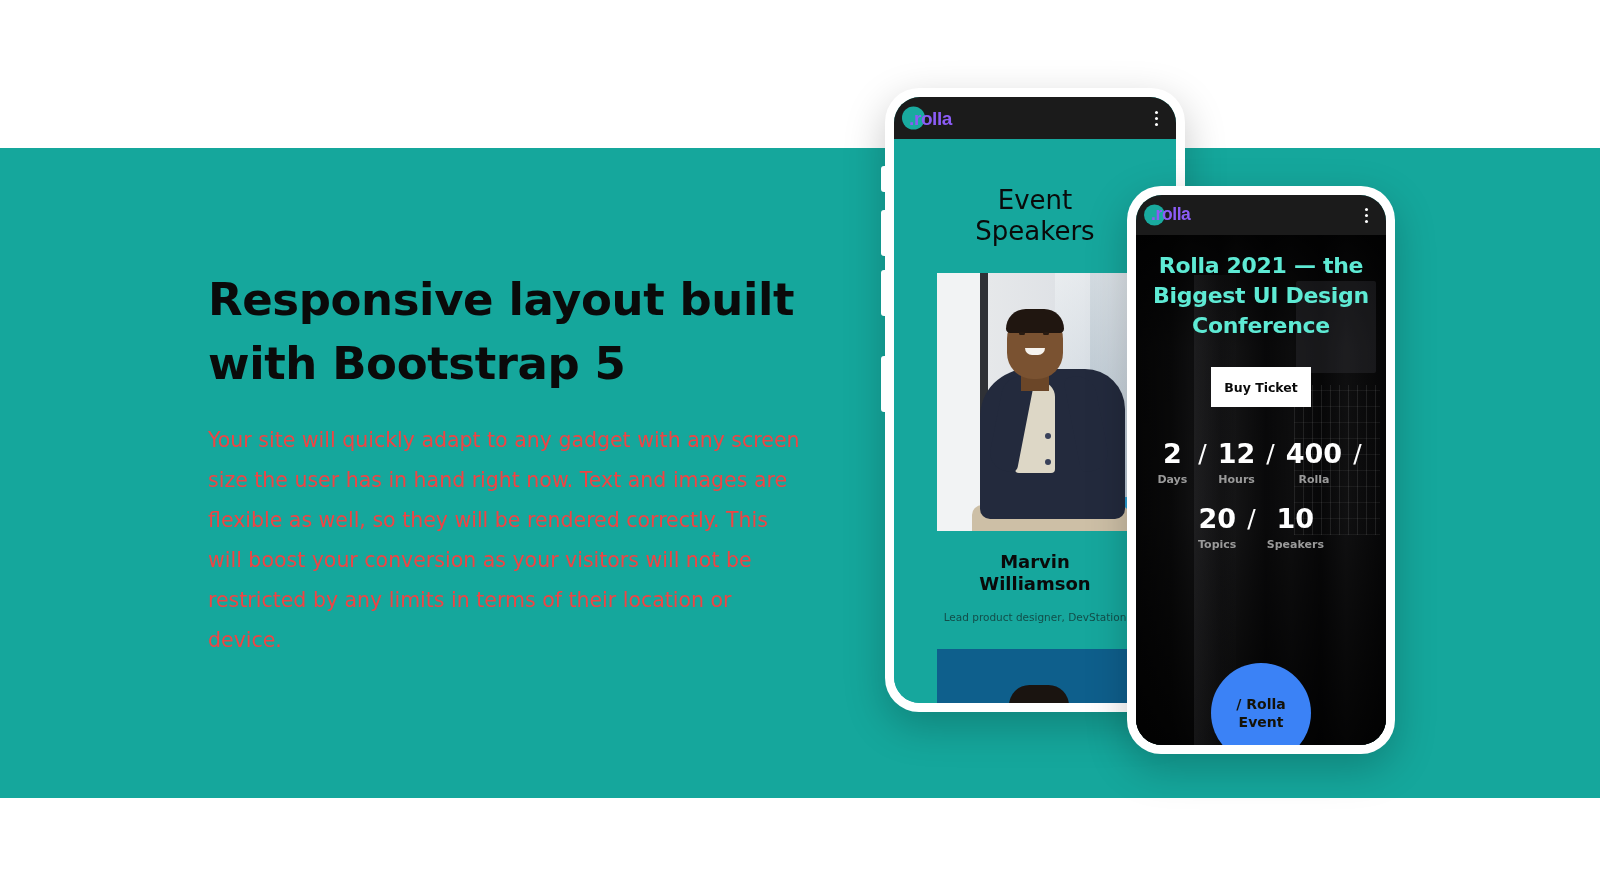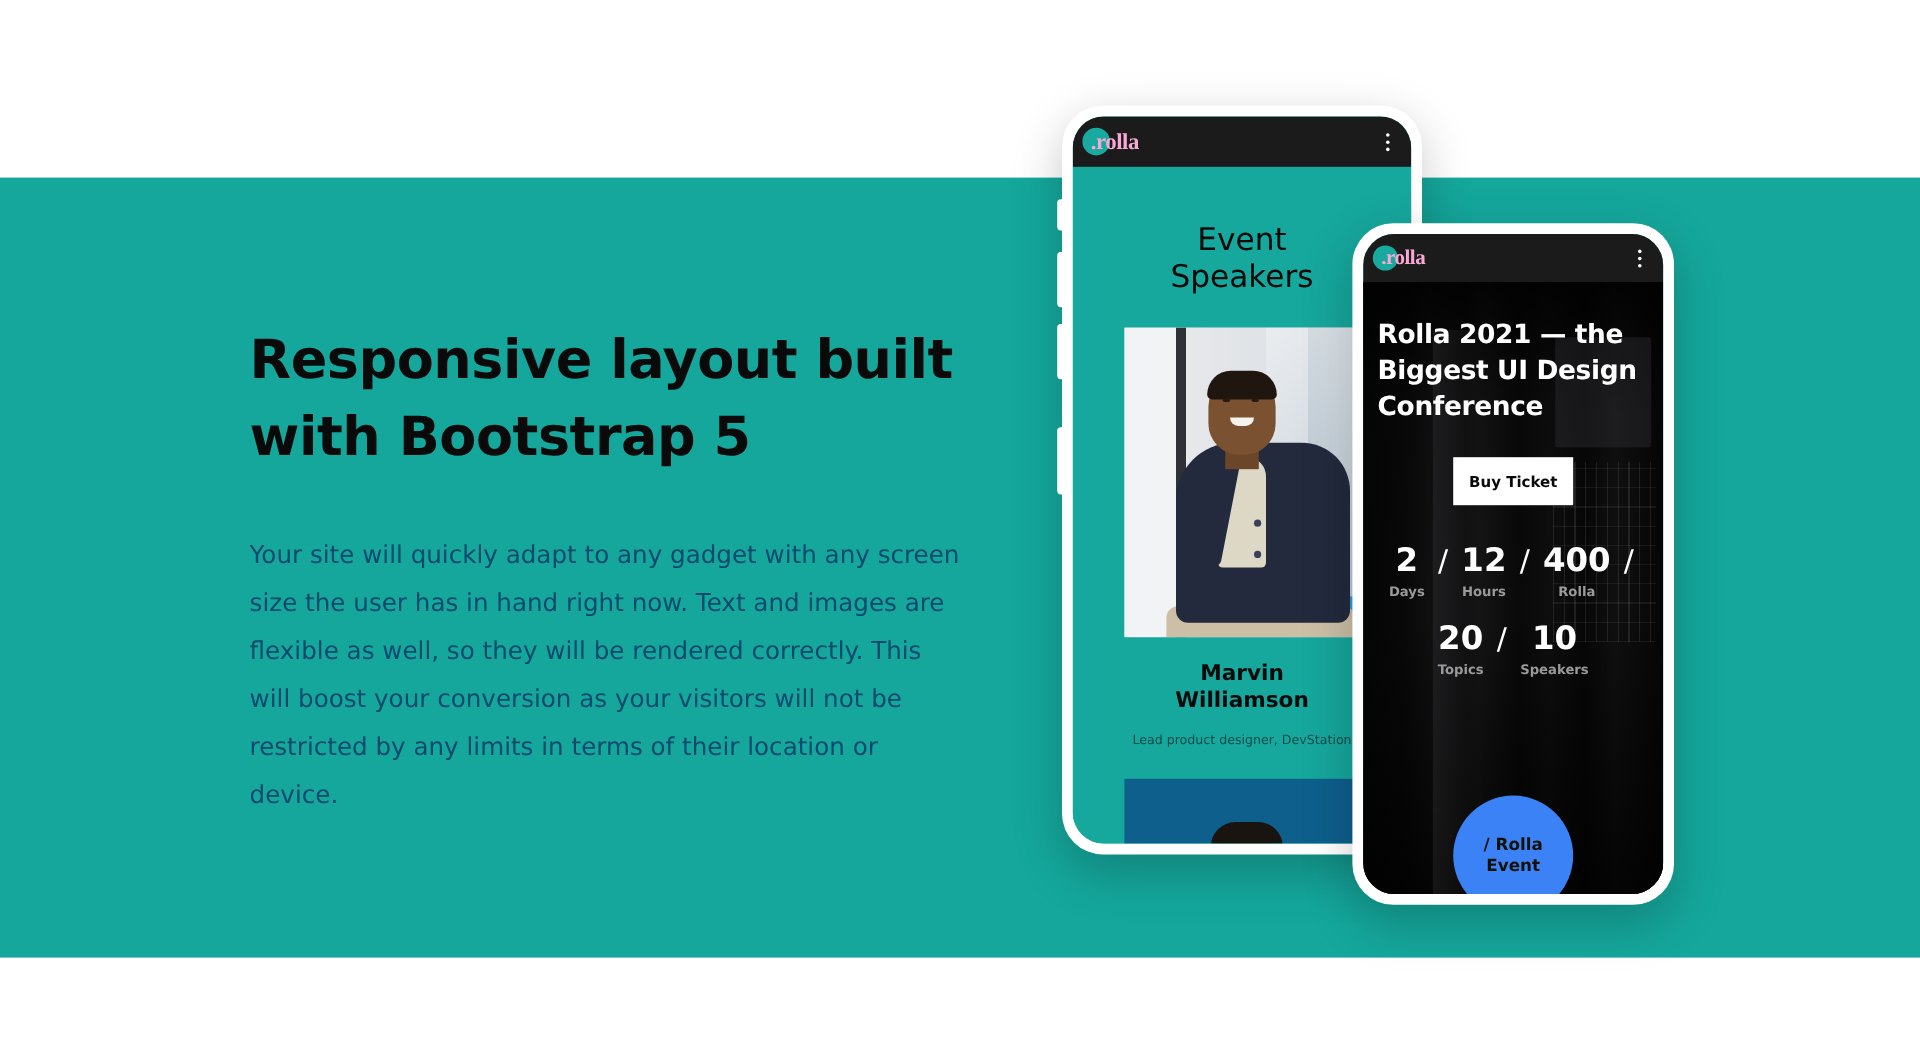--- a/index.html
+++ b/index.html
@@ -40,26 +40,26 @@
   .headline {
     font-family: "DejaVu Sans", sans-serif;
     font-size: 45px;
     line-height: 64px;
     font-weight: 700;
     letter-spacing: -0.4px;
     color: #0a0a0a;
     white-space: pre-line;
   }
   .body-copy {
-    margin-top: 46px;
+    margin-top: 24px;
     font-family: "DejaVu Sans", sans-serif;
     font-size: 20.5px;
     line-height: 40px;
     font-weight: 400;
-    color: #0c4a6e;
+    color: #ef4444;
     width: 600px;
   }
 
   
   .phone {
     position: absolute;
     background: #ffffff;
     border-radius: 34px;
     box-shadow: 0 14px 42px rgba(0,0,0,0.22);
     padding: 9px;
@@ -109,24 +109,24 @@
     justify-content: space-between;
     padding: 0 14px 0 13px;
     position: relative;
     z-index: 3;
   }
   #phone2 .appbar { height: 40px; }
 
   .logo {
     position: relative;
     display: inline-block;
-    font-family: Liberation Serif, serif;
+    font-family: Liberation Sans, sans-serif;
     font-size: 19px;
     font-weight: 700;
-    color: #f9a8d4;
+    color: #8b5cf6;
     letter-spacing: -0.4px;
     line-height: 1;
     padding-left: 2px;
   }
   .logo .dot-circle {
     position: absolute;
     left: -5px;
     top: 50%;
     transform: translateY(-50%);
     width: 23px;
@@ -363,28 +363,28 @@
   }
   .p2-pillar {
     position: absolute;
     left: 58px; top: 40px; bottom: 0;
     width: 42px;
     background: linear-gradient(90deg, rgba(90,90,95,.20), rgba(40,40,44,.05));
   }
 
   .p2-title {
     position: relative;
-    margin: 30px 12px 0 12px;
-    text-align: left;
+    margin: 16px 12px 0 12px;
+    text-align: center;
     font-family: "DejaVu Sans", sans-serif;
     font-size: 22px;
     line-height: 30px;
     font-weight: 700;
     letter-spacing: -0.3px;
-    color: #ffffff;
+    color: #5eead4;
     white-space: pre-line;
     z-index: 4;
   }
 
   .buy-btn {
     position: relative;
     z-index: 4;
     display: block;
     margin: 26px auto 0 auto;
     width: 100px;

